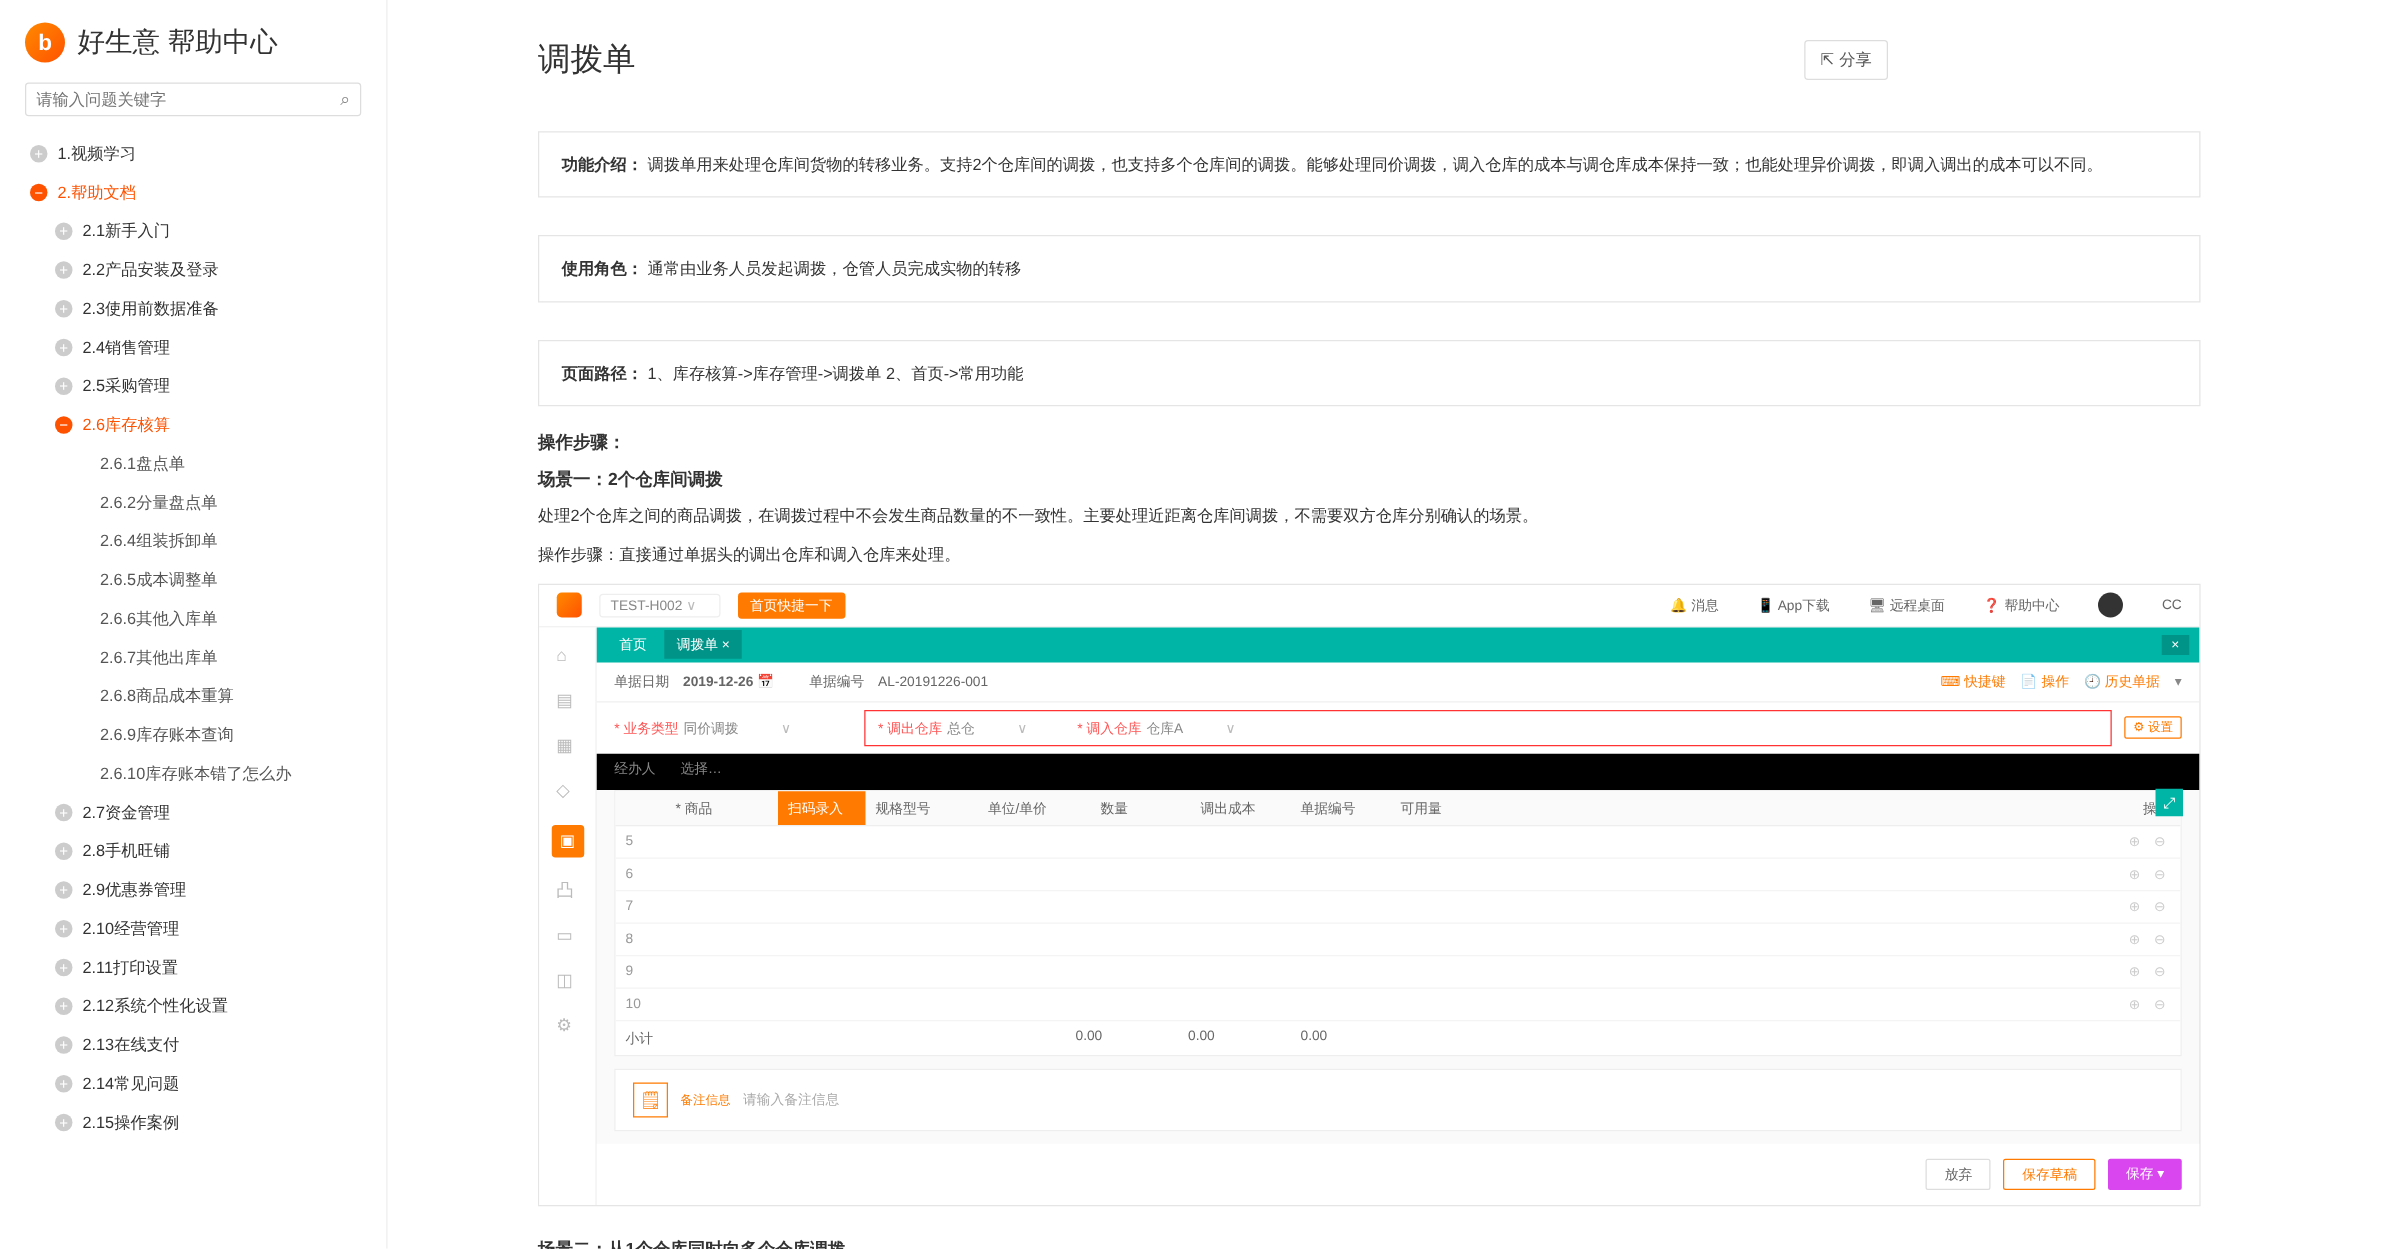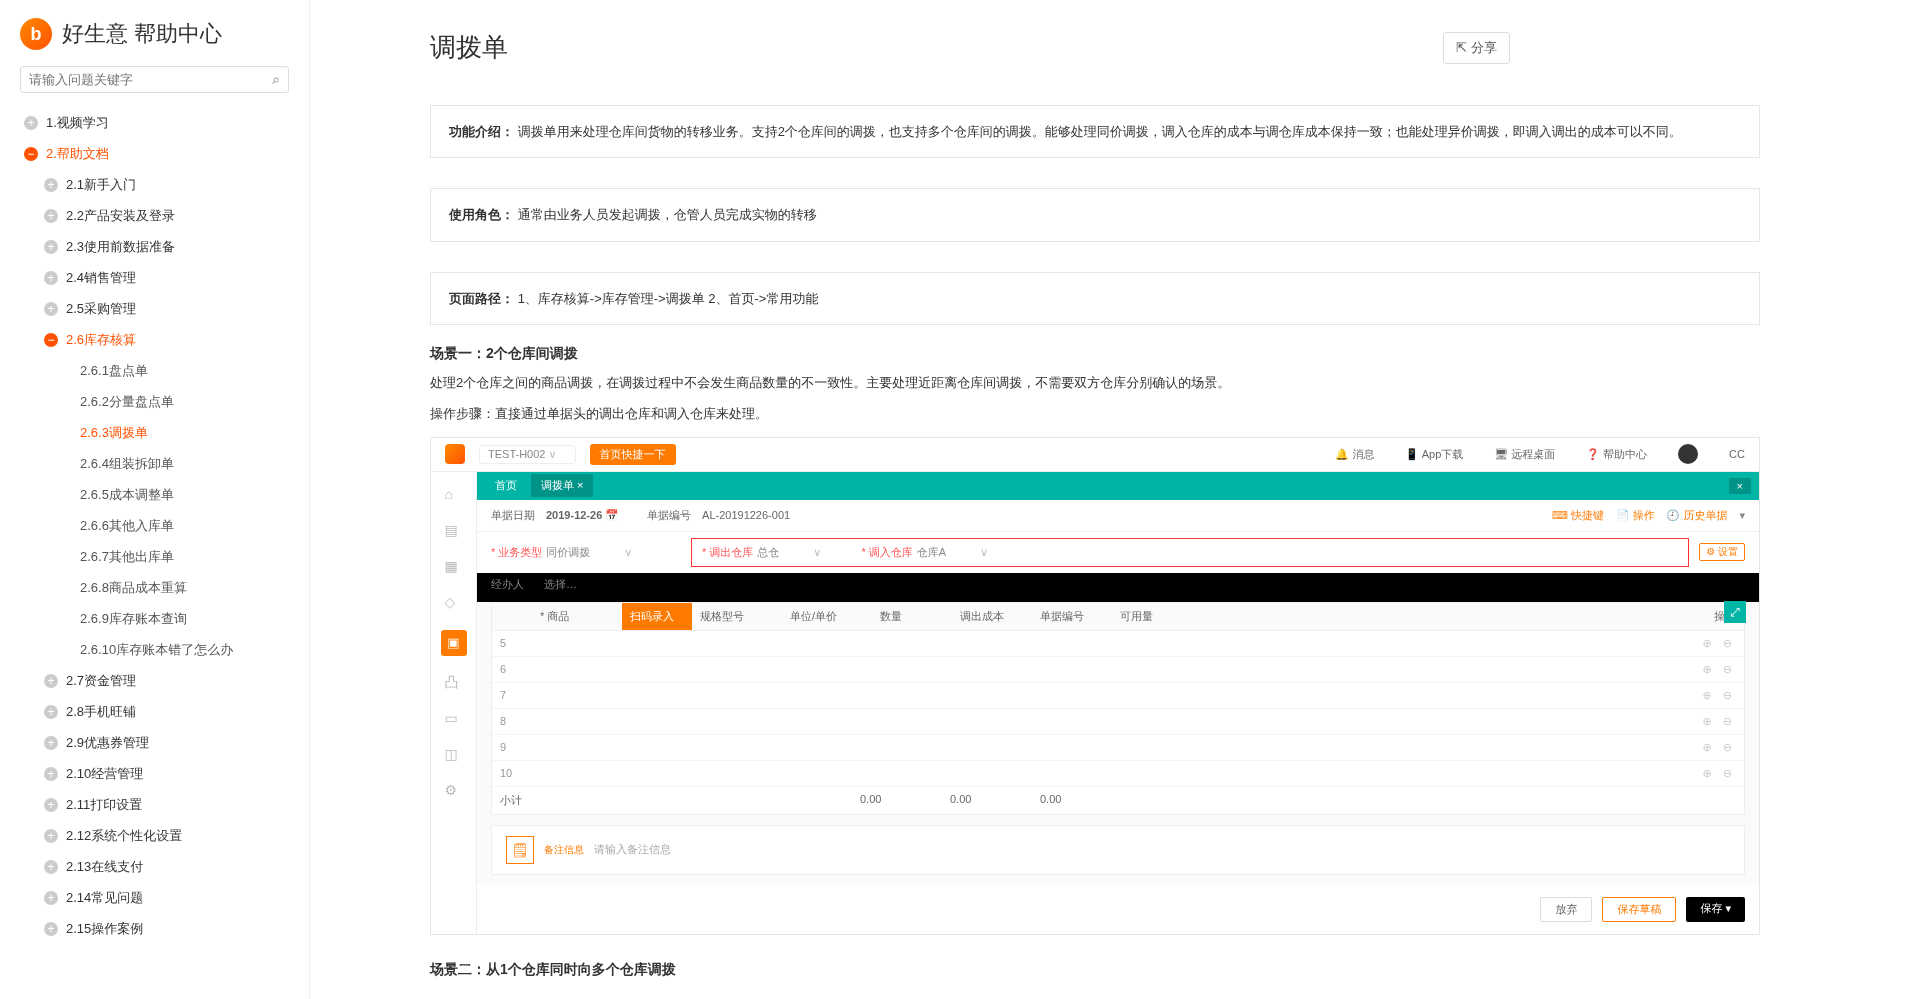--- a/index.html
+++ b/index.html
@@ -79,21 +79,21 @@
 .mk-tr .c0{width:40px;} .mk-tr .cicon{width:50px; text-align:right; margin-left:auto; color:#ccc; letter-spacing:4px;}
 .mk-sum { display:flex; padding:6px 8px; font-size:11px; color:#666; }
 .mk-sum .s0{width:200px;} .mk-sum .sv{width:90px;}
 .mk-expand { position:absolute; right:-2px; top:-2px; width:22px; height:22px; background:#00b5a5; color:#fff; display:flex; align-items:center; justify-content:center; font-size:12px; }
 .mk-note { display:flex; align-items:center; gap:10px; padding:10px 14px; background:#fff; margin:0 14px; border:1px solid #eee; font-size:11px; color:#aaa; }
 .mk-note .nicon { width:28px; height:28px; border:1px solid #ff7a00; color:#ff7a00; display:flex; align-items:center; justify-content:center; font-size:14px; }
 .mk-footer { display:flex; justify-content:flex-end; gap:10px; padding:12px 14px; background:#fff; margin-top:10px; }
 .mk-fb { padding:4px 14px; font-size:11px; border-radius:2px; }
 .fb1 { border:1px solid #ddd; color:#666; }
 .fb2 { border:1px solid #ff7a00; color:#ff7a00; }
-.fb3 { background:#000000; color:#fff; }
+.fb3 { background:#d946ef; color:#fff; }
 </style>
 </head>
 <body>
 
 <div class="layout">
 
   <aside class="sidebar">
     <div class="brand">
       <span class="brand-logo">b</span>
       <span class="brand-text">好生意 帮助中心</span>
@@ -132,21 +132,20 @@
       <li class="lvl2">
           <span class="bullet">+</span>
           <span>2.5采购管理</span>
         </li>
       <li class="lvl2 openc">
           <span class="bullet minus">−</span>
           <span>2.6库存核算</span>
         </li>
       <li class="lvl3"><span>2.6.1盘点单</span></li>
       <li class="lvl3"><span>2.6.2分量盘点单</span></li>
-      <li class="lvl3 activec"><span>2.6.3调拨单</span></li>
       <li class="lvl3"><span>2.6.4组装拆卸单</span></li>
       <li class="lvl3"><span>2.6.5成本调整单</span></li>
       <li class="lvl3"><span>2.6.6其他入库单</span></li>
       <li class="lvl3"><span>2.6.7其他出库单</span></li>
       <li class="lvl3"><span>2.6.8商品成本重算</span></li>
       <li class="lvl3"><span>2.6.9库存账本查询</span></li>
       <li class="lvl3"><span>2.6.10库存账本错了怎么办</span></li>
       <li class="lvl2">
           <span class="bullet">+</span>
           <span>2.7资金管理</span>
@@ -204,20 +203,21 @@
       <div class="info-box">
         <span class="lbl">使用角色：</span>
         <span>通常由业务人员发起调拨，仓管人员完成实物的转移</span>
       </div>
       <div class="info-box">
         <span class="lbl">页面路径：</span>
         <span>1、库存核算-&gt;库存管理-&gt;调拨单 2、首页-&gt;常用功能</span>
       </div>
 
       <div class="steps">
+        <h4>操作步骤：</h4>
         <h4>场景一：2个仓库间调拨</h4>
         <p>处理2个仓库之间的商品调拨，在调拨过程中不会发生商品数量的不一致性。主要处理近距离仓库间调拨，不需要双方仓库分别确认的场景。</p>
         <p>操作步骤：直接通过单据头的调出仓库和调入仓库来处理。</p>
 
         <div class="mock">
           <div class="mk-top">
             <div class="mk-top-left">
               <span class="mk-logo"></span>
               <span class="mk-select"><span>TEST-H002</span> <span style="color:#bbb;">∨</span></span>
               <span class="mk-btn-o">首页快捷一下</span>

